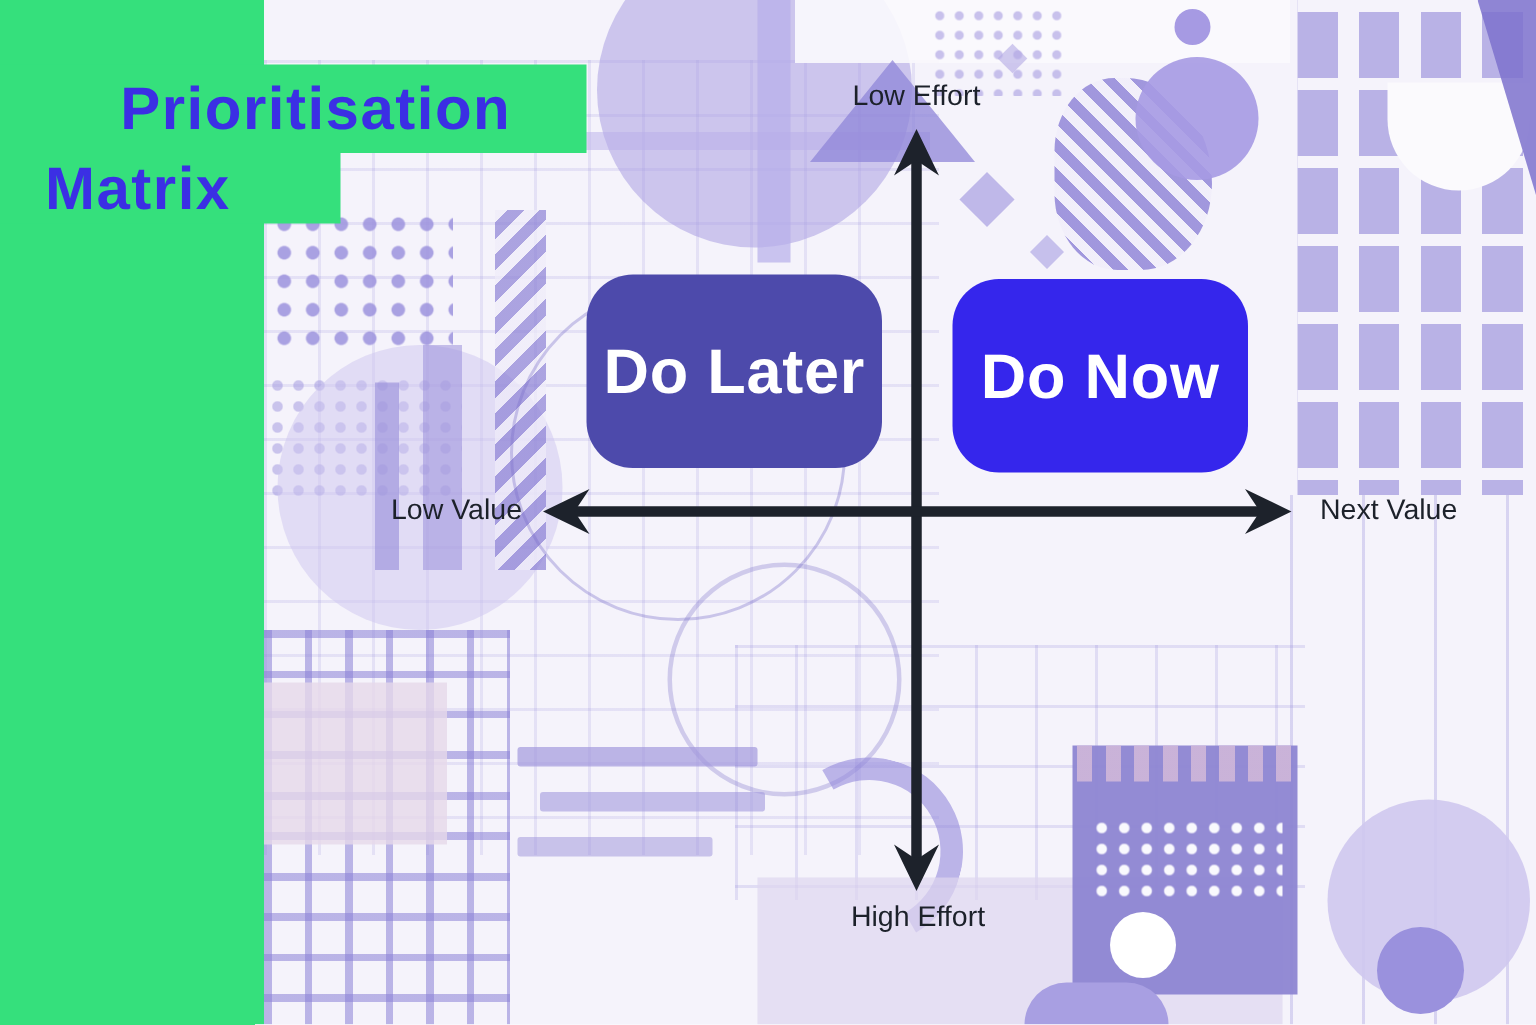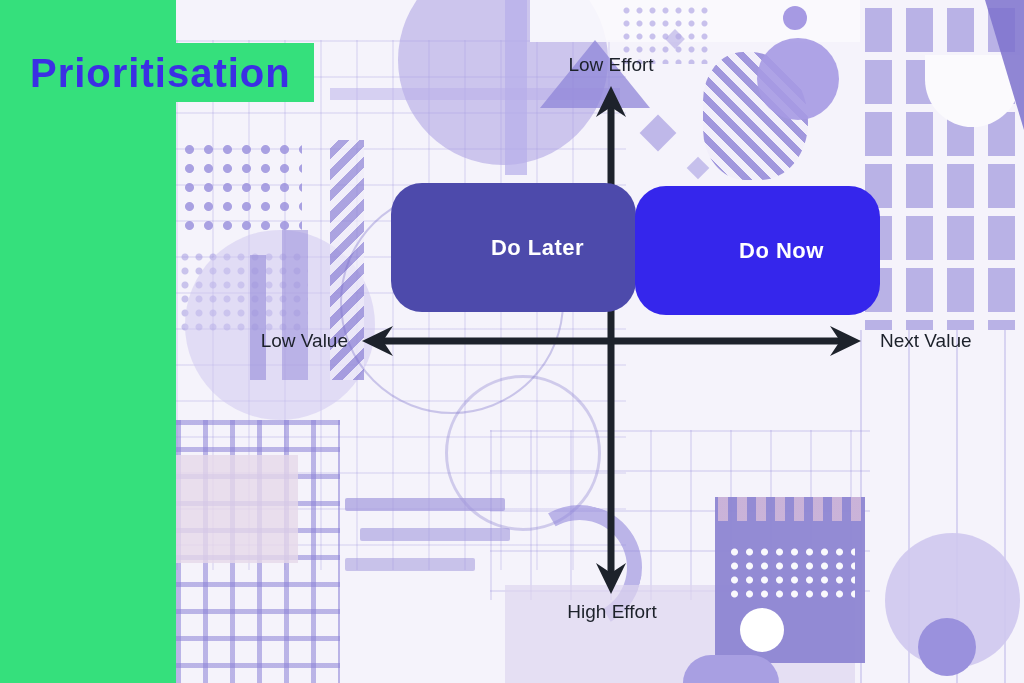--- a/index.html
+++ b/index.html
@@ -72,34 +72,34 @@
   .c-br-big{left:885px;top:533px;width:135px;height:135px;background:#cfc8ee;opacity:.9;}
   .c-br-small{left:918px;top:618px;width:58px;height:58px;background:#9a91dd;}
   .dome{left:683px;top:655px;width:96px;height:28px;background:#a89fe2;border-radius:96px 96px 0 0;}
   .topcard{left:530px;top:0;width:330px;height:42px;background:#fbfafd;opacity:.9;}
   .diamond1{left:645px;top:120px;width:26px;height:26px;background:#b2a9e5;transform:rotate(45deg);opacity:.8;}
   .diamond2{left:690px;top:160px;width:16px;height:16px;background:#b2a9e5;transform:rotate(45deg);opacity:.7;}
   .diamond3{left:668px;top:32px;width:14px;height:14px;background:#b2a9e5;transform:rotate(45deg);opacity:.6;}
   
   .sidebar{position:absolute;left:0;top:0;width:176px;height:683px;background:#35e07c;}
   .title-chip{position:absolute;left:0;background:#35e07c;display:flex;align-items:center;}
-  .chip1{top:43px;width:314px;height:59px;}
+  .chip1{top:43px;width:391px;height:59px;justify-content:center;}
   .chip2{top:102px;width:227px;height:47px;}
   .title-text{color:#3b2fe4;font-weight:bold;font-size:40px;letter-spacing:1px;padding-left:30px;line-height:1;}
   .logo{position:absolute;left:28px;top:610px;color:#3c2ee4;font-weight:bold;font-size:27px;letter-spacing:1px;}
   
   .axis-svg{position:absolute;left:0;top:0;}
   .axis-label{position:absolute;color:#1c212a;font-size:19px;white-space:nowrap;}
   .lbl-top{left:0;top:54px;width:1222px;text-align:center;}
   .lbl-bottom{left:0;top:601px;width:1224px;text-align:center;}
   .lbl-left{left:0;top:330px;width:348px;text-align:right;}
   .lbl-right{left:880px;top:330px;}
   .quad{position:absolute;width:197px;height:129px;border-radius:31px;display:flex;
-    align-items:center;justify-content:center;color:#ffffff;font-weight:bold;font-size:22px;
-    letter-spacing:.5px;padding-left:48px;}
+    align-items:center;justify-content:center;color:#ffffff;font-weight:bold;font-size:42px;
+    letter-spacing:.5px;}
   .q-tl{left:391px;top:183px;background:#4d4aab;}
   .q-tr{left:635px;top:186px;background:#3526ec;}
   .q-bl{left:391px;top:367px;background:#0b0a0d;}
   .q-br{left:635px;top:367px;background:#8c86cb;}
 </style>
 </head>
 <body>
 
 <div id="canvas">
 
@@ -158,14 +158,17 @@
   <div class="axis-label lbl-left">Low Value</div>
   <div class="axis-label lbl-right">Next Value</div>
 
   <div class="quad q-tl" style="background-color: rgb(77, 74, 171);">Do Later</div>
   <div class="quad q-tr" style="background-color: rgb(53, 38, 236);">Do Now</div>
 
   <div class="sidebar"></div>
   <div class="title-chip chip1">
     <span class="title-text">Prioritisation</span>
   </div>
+  <div class="title-chip chip2">
+    <span class="title-text">Matrix</span>
+  </div>
 
 </div>
 
 </body></html>

